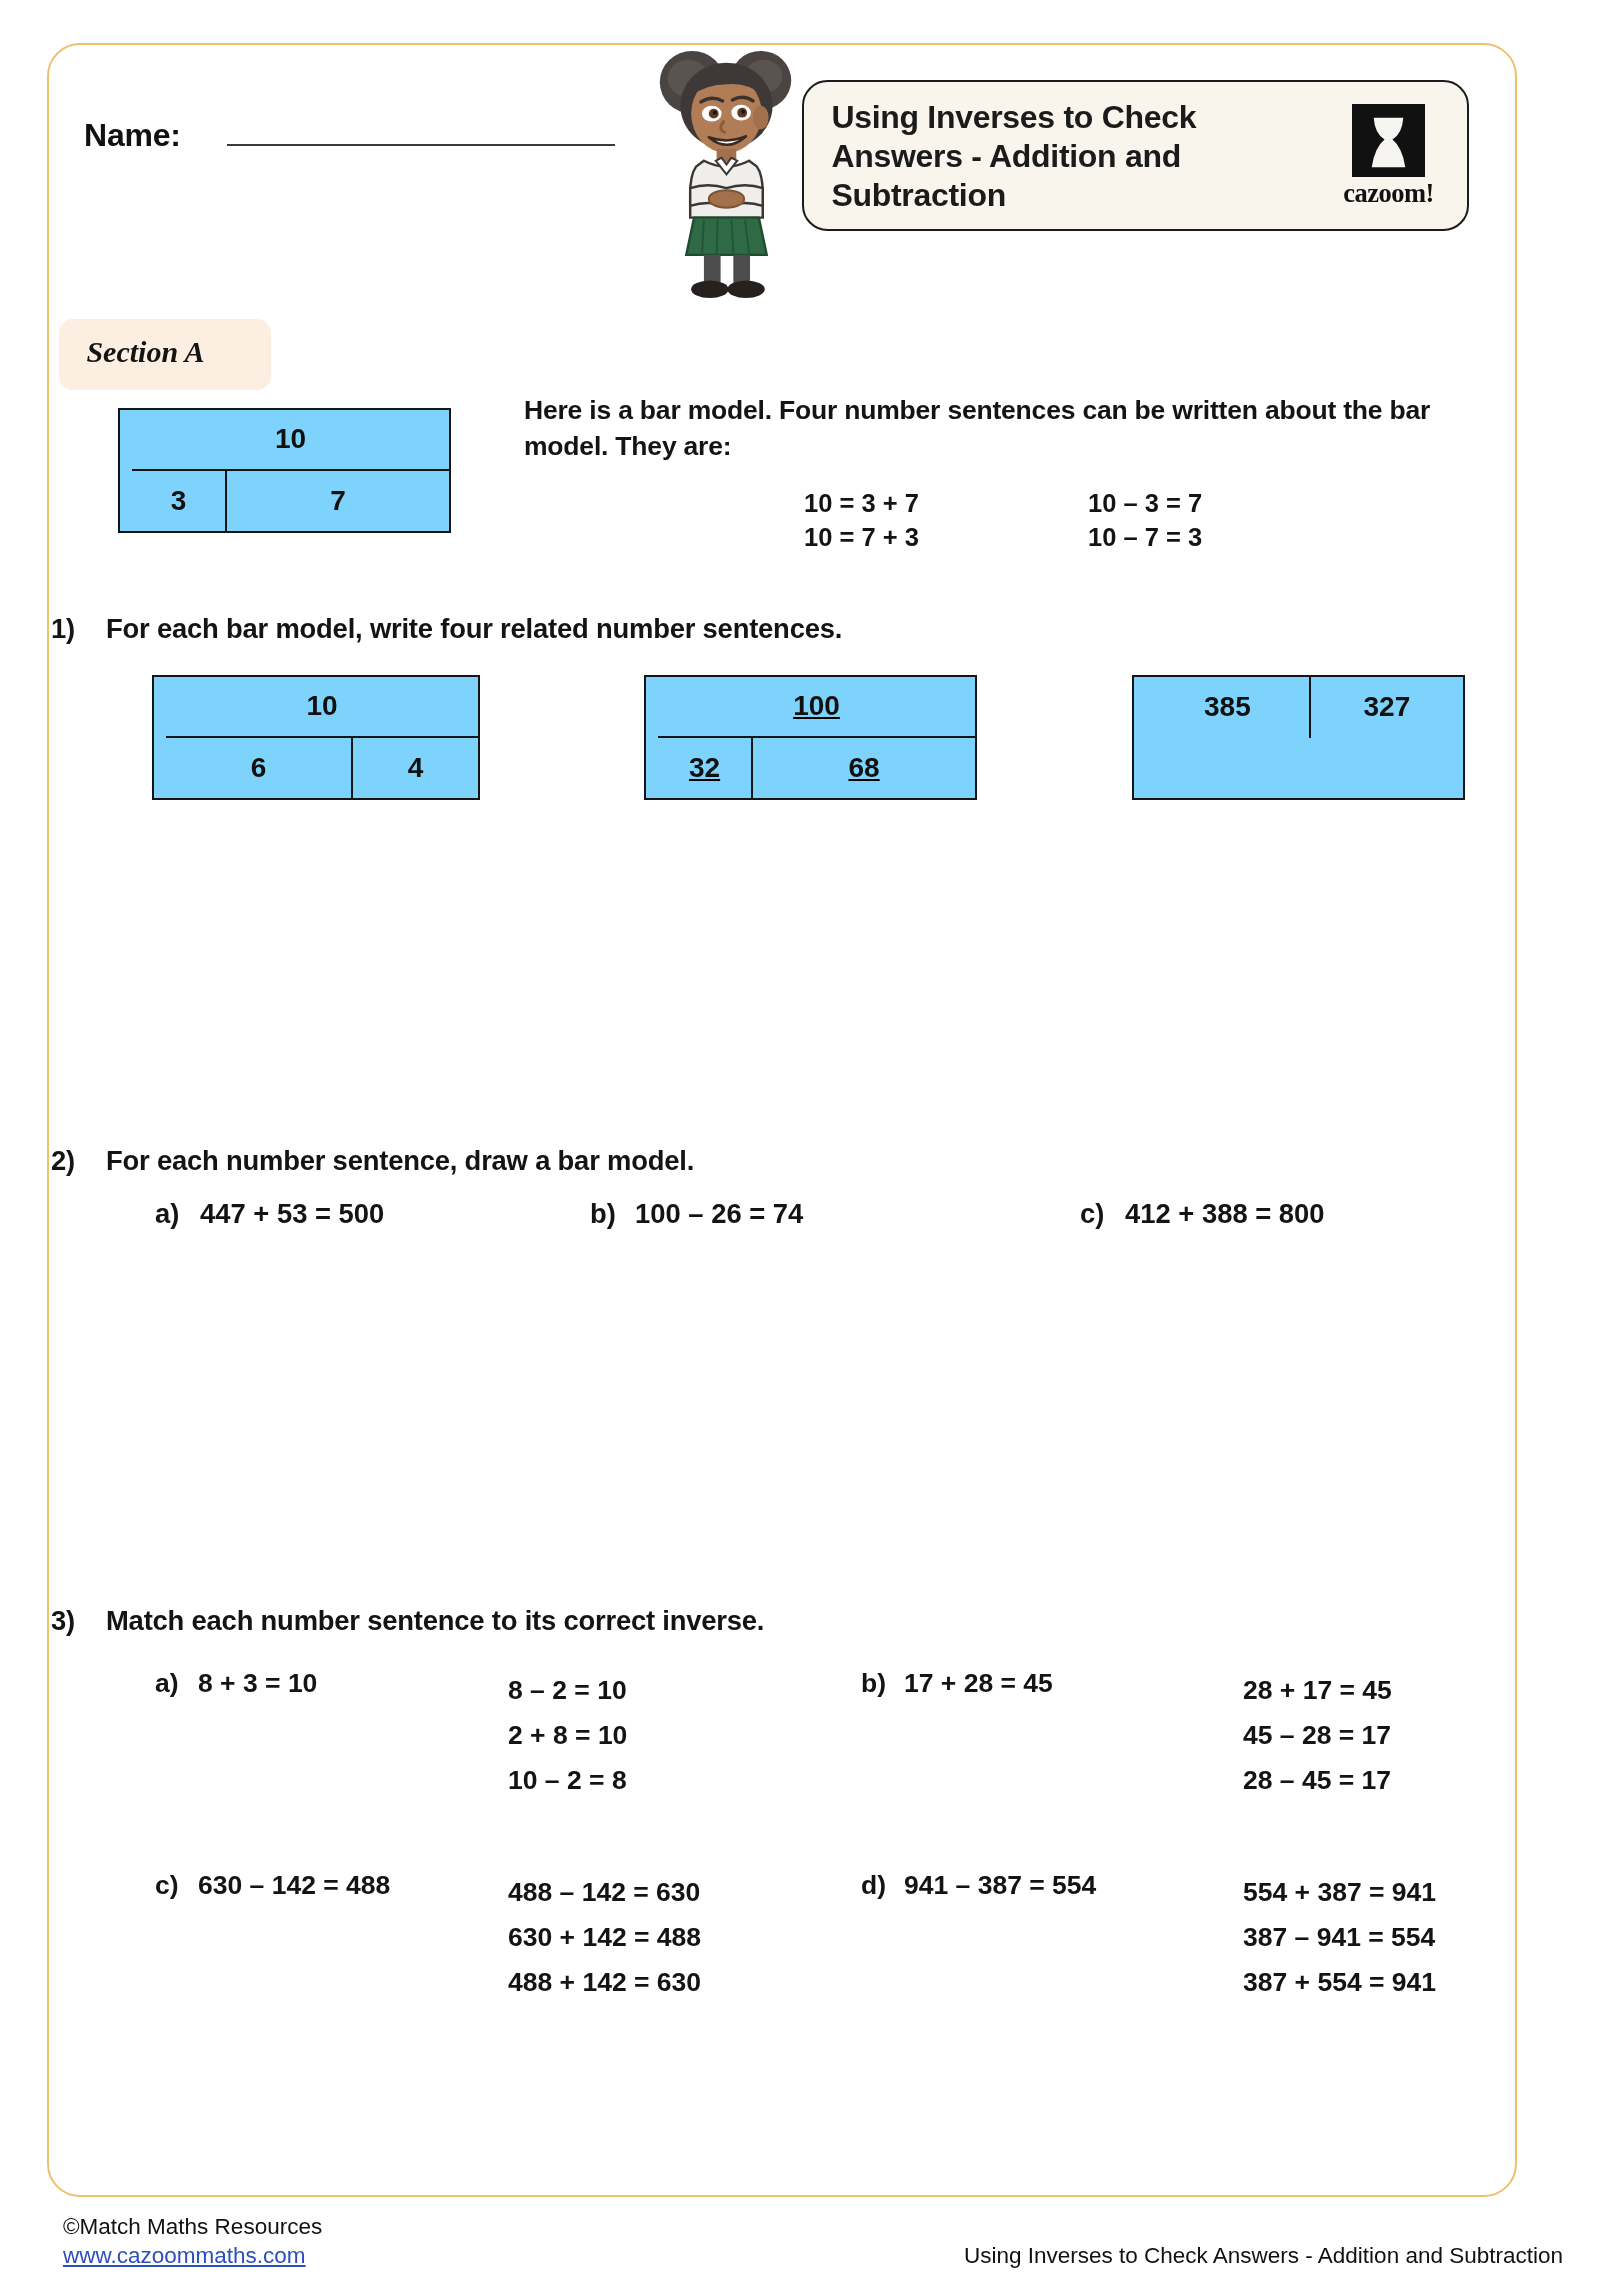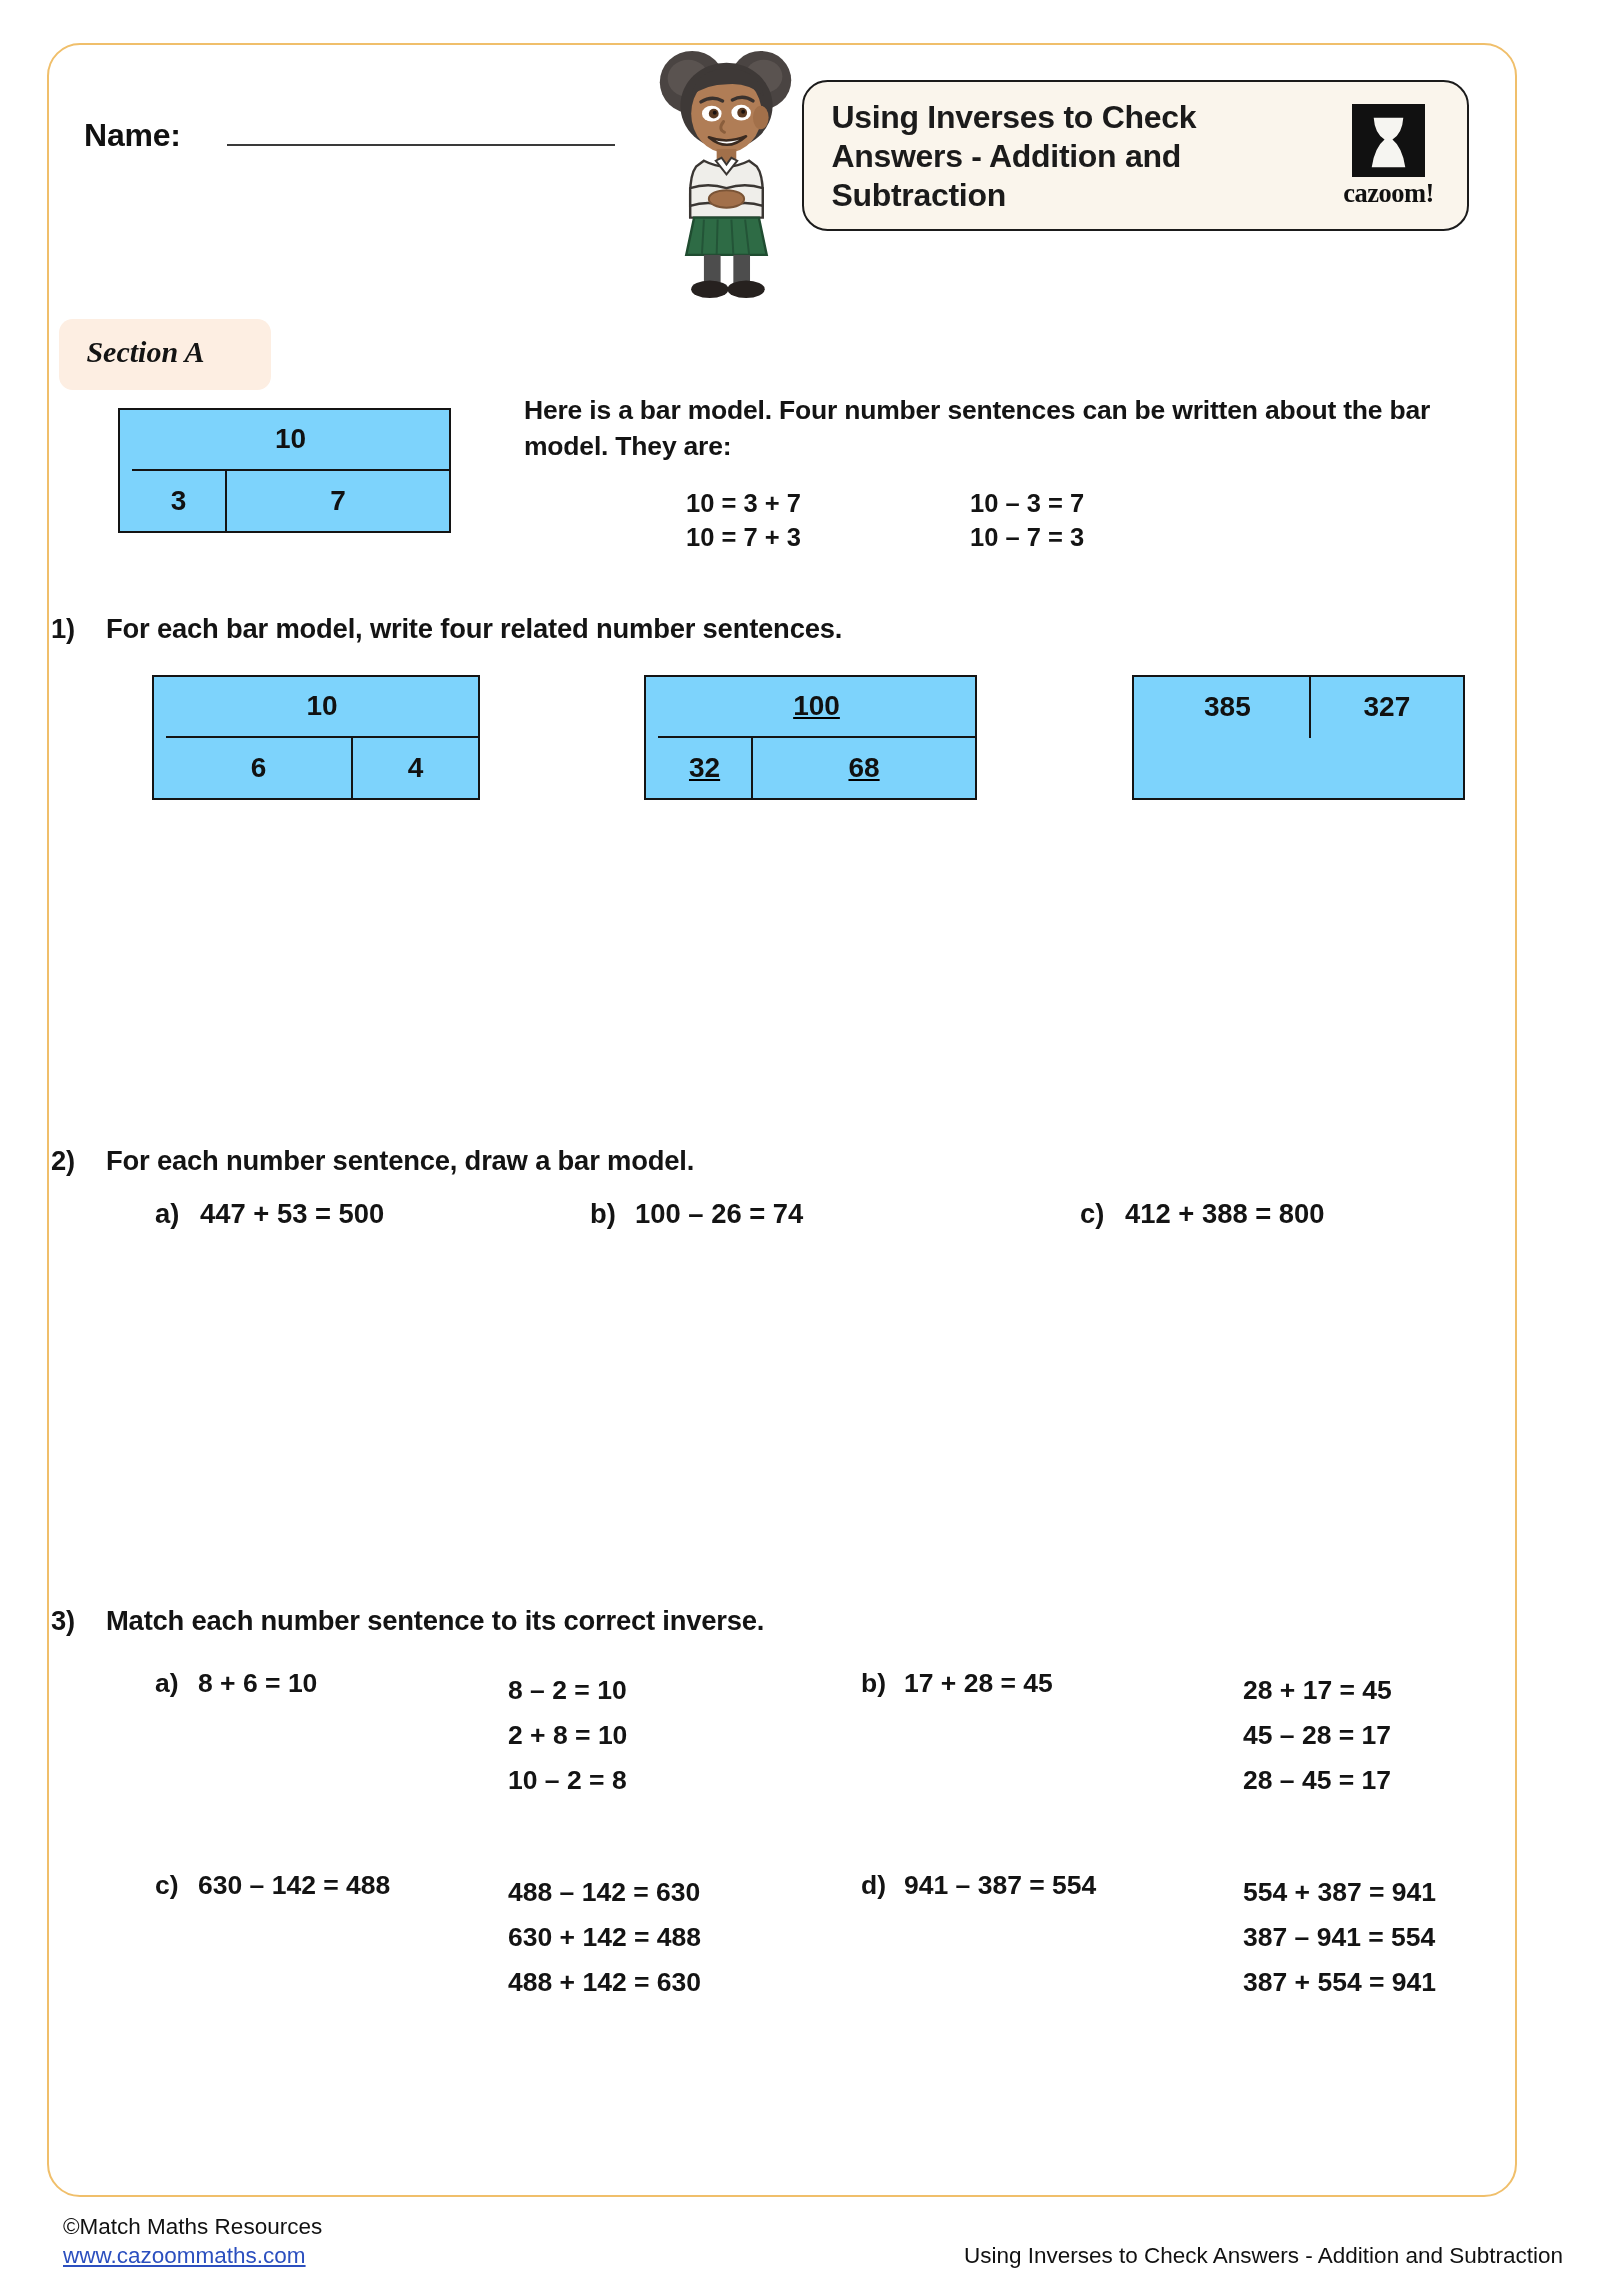--- a/index.html
+++ b/index.html
@@ -192,20 +192,21 @@
     left: 686px;
     top: 487px;
     width: 686px;
     font-size: 25.5px;
     font-weight: bold;
     color: #141414;
   }
   .eq-row {
     display: flex;
     line-height: 1.33;
+    justify-content: flex-end;
   }
   .eq-col-a { width: 284px; }
   .eq-col-b { width: 284px; }
 
   
   .q-block {
     position: absolute;
     left: 0;
     width: 1470px;
   }
@@ -458,21 +459,21 @@
 <div class="q-block" style="top:1605px;">
   <div class="q-head">
     <div class="q-num">3)</div>
     <div class="q-title">Match each number sentence to its correct inverse.</div>
   </div>
 </div>
 
 <div class="match-group">
   <div class="mg-left" style="left:155px; top:1668px;">
     <div class="mg-letter">a)</div>
-    <div>8 + 6 = 10</div>
+    <div>8 + 3 = 10</div>
   </div>
   <div class="mg-right" style="left:508px; top:1668px;">
     <div>8 – 2 = 10</div>
     <div>2 + 8 = 10</div>
     <div>10 – 2 = 8</div>
   </div>
 </div>
 
 <div class="match-group">
   <div class="mg-left" style="left:861px; top:1668px;">

